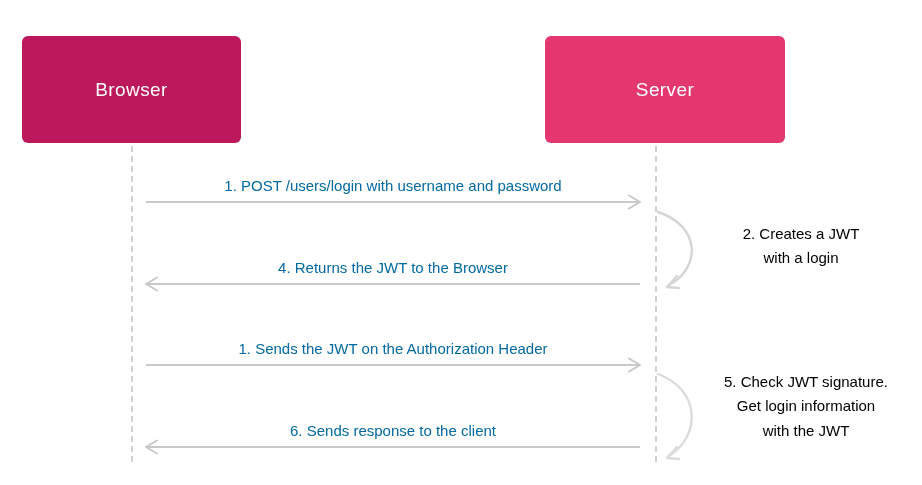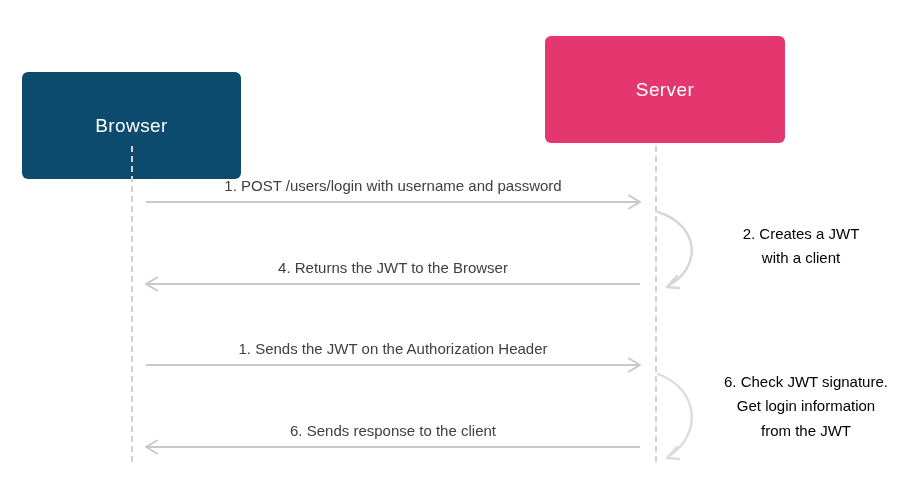--- a/index.html
+++ b/index.html
@@ -65,21 +65,21 @@
     width: 524px;
     height: 44px;
   }
   .message-label {
     position: absolute;
     left: 0;
     right: 0;
     bottom: 16px;
     text-align: center;
     font-size: 15px;
-    color: #404040;
+    color: #0369a1;
     font-family: "Liberation Sans", sans-serif;
     white-space: nowrap;
   }
   .message-arrow {
     position: absolute;
     left: 0;
     bottom: 0;
     width: 524px;
     height: 16px;
   }
@@ -106,21 +106,21 @@
   #self-message-2 { left: 655px; top: 206px; width: 250px; height: 86px; }
   #self-message-2 .self-label { left: 46px; top: 16px; width: 200px; }
   #self-message-5 { left: 655px; top: 368px; width: 256px; height: 96px; }
   #self-message-5 .self-label { left: 46px; top: 2px; width: 210px; }
 </style>
 </head>
 <body>
 
 <div id="diagram-root">
 
-  <div class="actor-box" id="actor-browser" style="background:#0c4a6e;margin-top:36px;">
+  <div class="actor-box" id="actor-browser" style="background:#be185d;">
     <span class="actor-label">Browser</span>
   </div>
 
   <div class="actor-box" id="actor-server" style="background:#e5376f;">
     <span class="actor-label">Server</span>
   </div>
 
   <div class="lifeline" id="lifeline-browser"></div>
   <div class="lifeline" id="lifeline-server"></div>
 
@@ -132,21 +132,21 @@
     </svg>
   </div>
 
   <div class="self-message" id="self-message-2">
     <svg class="self-arc" width="60" height="86" viewBox="0 0 60 86">
       <path d="M3 6 C 46 20, 46 62, 14 79" fill="none" stroke="#d6d6d6" stroke-width="2.4" stroke-linecap="round"></path>
       <polyline points="22,70 12,81 24,82" fill="none" stroke="#d6d6d6" stroke-width="2.4" stroke-linecap="round" stroke-linejoin="round"></polyline>
     </svg>
     <div class="self-label">
       <div>2. Creates a JWT</div>
-      <div>with a client</div>
+      <div>with a login</div>
     </div>
   </div>
 
   <div class="message" style="top:248px;">
     <div class="message-label">4. Returns the JWT to the Browser</div>
     <svg class="message-arrow" viewBox="0 0 524 16">
       <line x1="16" y1="8" x2="509" y2="8" stroke="#c9c9c9" stroke-width="2"></line>
       <polyline points="26,1.5 15,8 26,14.5" fill="none" stroke="#c9c9c9" stroke-width="2" stroke-linecap="round" stroke-linejoin="round"></polyline>
     </svg>
   </div>
@@ -158,23 +158,23 @@
       <polyline points="498,1.5 509,8 498,14.5" fill="none" stroke="#c9c9c9" stroke-width="2" stroke-linecap="round" stroke-linejoin="round"></polyline>
     </svg>
   </div>
 
   <div class="self-message" id="self-message-5">
     <svg class="self-arc" width="60" height="96" viewBox="0 0 60 96">
       <path d="M3 6 C 46 22, 46 68, 14 88" fill="none" stroke="#dcdcdc" stroke-width="2.4" stroke-linecap="round"></path>
       <polyline points="22,79 12,90 24,91" fill="none" stroke="#dcdcdc" stroke-width="2.4" stroke-linecap="round" stroke-linejoin="round"></polyline>
     </svg>
     <div class="self-label">
-      <div>6. Check JWT signature.</div>
+      <div>5. Check JWT signature.</div>
       <div>Get login information</div>
-      <div>from the JWT</div>
+      <div>with the JWT</div>
     </div>
   </div>
 
   <div class="message" style="top:411px;">
     <div class="message-label">6. Sends response to the client</div>
     <svg class="message-arrow" viewBox="0 0 524 16">
       <line x1="16" y1="8" x2="509" y2="8" stroke="#c9c9c9" stroke-width="2"></line>
       <polyline points="26,1.5 15,8 26,14.5" fill="none" stroke="#c9c9c9" stroke-width="2" stroke-linecap="round" stroke-linejoin="round"></polyline>
     </svg>
   </div>

